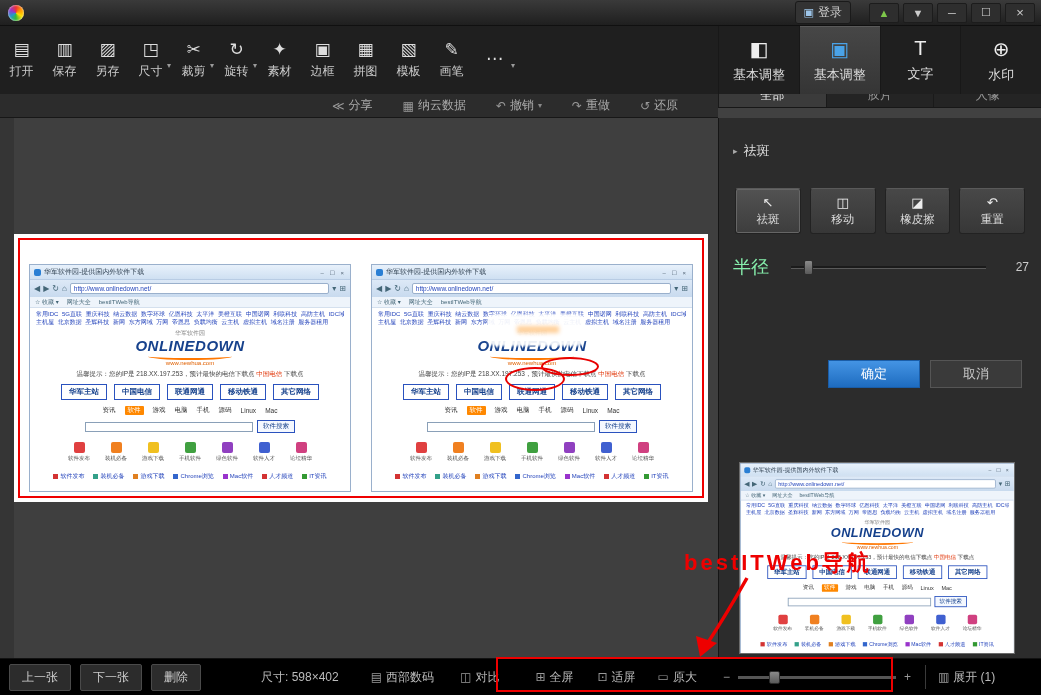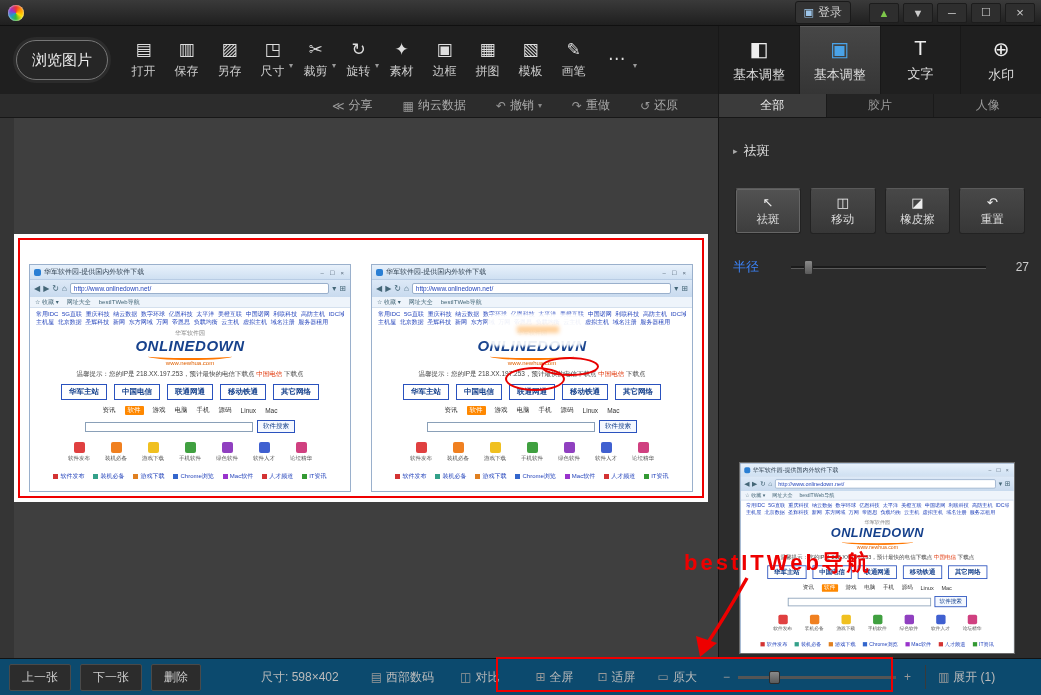--- a/index.html
+++ b/index.html
@@ -41,21 +41,21 @@
   .mode-icon { font-size:20px; color:#eee; }
   .mode-label { font-size:13px; }
   .mode-btn.active { background:linear-gradient(#474747,#353535); box-shadow:inset 0 1px 0 #5a5a5a; }
   .mode-btn.active .mode-icon { color:#4aa3e8; }
   
   .actionbar { position:absolute; left:0; top:94px; width:718px; height:24px; background:#2c2c2c;
     border-bottom:1px solid #171717; display:flex; align-items:center; padding-left:332px; gap:30px; z-index:8; }
   .ab-item { display:flex; align-items:center; gap:4px; color:#aaa; font-size:12px; white-space:nowrap; }
   .ab-icon { font-size:12px; color:#999; }
   .ab-caret { font-size:8px; color:#888; }
-  .panel-tabs { position:absolute; left:718px; top:94px; right:0; height:24px; display:flex;
+  .panel-tabs { position:absolute; left:718px; top:84px; right:0; height:24px; display:flex;
     background:#242424; border-bottom:1px solid #171717; z-index:8; }
   .panel-tab { flex:1; display:flex; align-items:center; justify-content:center; color:#999;
     font-size:12px; border-left:1px solid #1a1a1a; }
   .panel-tab.active { background:#3b3b3b; color:#eee; }
   
   .canvas { position:absolute; left:0; top:118px; width:718px; height:540px; background:#3f3f3f; }
   .canvas-left-strip { position:absolute; left:0; top:0; width:14px; height:540px; background:#353535; }
   .image-box { position:absolute; left:14px; top:116px; width:694px; height:268px; background:#fff; }
   .red-frame { position:absolute; inset:4px; border:2px solid #ef0000; z-index:6; pointer-events:none; }
   .mock-row { display:flex; justify-content:center; gap:20px; padding-top:30px; }
@@ -112,35 +112,35 @@
   .sec-arrow { font-size:9px; color:#aaa; }
   .tools { position:absolute; left:16px; right:16px; top:70px; display:flex; gap:9px; }
   .tool-btn { flex:1; height:46px; background:linear-gradient(#484848,#373737); border:1px solid #222;
     border-top-color:#5a5a5a; border-radius:3px; display:flex; flex-direction:column; align-items:center;
     justify-content:center; gap:2px; color:#ddd; }
   .tool-btn.active { background:linear-gradient(#525252,#3d3d3d); box-shadow:0 0 0 1px #666 inset; }
   .tool-icon { font-size:13px; color:#eee; }
   .tool-label { font-size:11.5px; }
   .sliders { position:absolute; left:0; right:0; top:138px; }
   .slider-row { display:flex; align-items:center; height:22px; margin-bottom:13px; padding:0 12px 0 14px; }
-  .slider-label { width:58px; color:#3b82f6; font-size:13px; }
+  .slider-label { width:58px; color:#86efac; font-size:18px; }
   .slider-track { width:195px; height:3px; background:#1b1b1b; border-bottom:1px solid #5a5a5a; position:relative; }
   .slider-thumb { position:absolute; top:-6px; width:9px; height:15px; margin-left:-5px;
     background:linear-gradient(#8a8a8a,#595959); border:1px solid #2c2c2c; border-radius:2px; }
   .slider-value { flex:1; text-align:right; color:#ccc; font-size:12px; }
   .panel-actions { position:absolute; right:19px; top:242px; display:flex; gap:10px; }
   .btn-ok { width:92px; height:28px; background:linear-gradient(#4494e4,#1e6cc0); border:1px solid #1a5da8;
     color:#fff; font-size:13px; display:flex; align-items:center; justify-content:center; }
   .btn-cancel { width:92px; height:28px; background:#3a3a3a; border:1px solid #555; color:#ccc;
     font-size:13px; display:flex; align-items:center; justify-content:center; }
   .thumb { position:absolute; left:20px; top:344px; width:276px; height:192px; overflow:hidden;
     border:1px solid #6b6b6b; background:#fff; }
   .thumb-scale { width:322px; height:228px; transform:scale(.853); transform-origin:0 0; }
   
-  .bottombar { position:absolute; left:0; top:658px; right:0; height:37px; background:#0c4a6e;
+  .bottombar { position:absolute; left:0; top:658px; right:0; height:37px; background:#000000;
     border-top:1px solid #121212; display:flex; align-items:center; z-index:10; color:#bbb; font-size:12px; }
   .bb-btn { background:#2c2c2c; border:1px solid #4a4a4a; border-radius:2px; color:#ccc;
     padding:4px 12px; margin-left:9px; white-space:nowrap; }
   .bb-text { white-space:nowrap; }
   .bb-icon { font-size:12px; color:#999; margin-right:4px; }
   .bb-group { display:flex; align-items:center; white-space:nowrap; }
   .zoom-track { width:158px; height:3px; background:#555; margin:0 8px; position:relative; }
   .zoom-thumb { position:absolute; left:20%; top:-5px; width:11px; height:13px;
     background:linear-gradient(#8a8a8a,#5a5a5a); border:1px solid #2c2c2c; border-radius:2px; }
   .bb-sep { width:1px; height:24px; background:#3a3a3a; margin-left:14px; }
@@ -163,21 +163,20 @@
     </span>
     <span class="win-btn upgrade">▲</span>
     <span class="win-btn">▼</span>
     <span class="win-btn">─</span>
     <span class="win-btn">☐</span>
     <span class="win-btn close">×</span>
   </div>
 </div>
 
 <div class="toolbar">
-  <div class="browse-btn">浏览图片</div>
   <div class="tb-items">
 
       <div class="tb-item">
         <span class="tb-icon">▤</span>
         <span class="tb-label">打开</span>
 
       </div>
 
       <div class="tb-item">
         <span class="tb-icon">▥</span>
@@ -649,20 +648,24 @@
 
       <div class="slider-row">
         <span class="slider-label">半径</span>
         <div class="slider-track">
           <div class="slider-thumb" style="left: 9%;"></div>
         </div>
         <span class="slider-value">27</span>
       </div>
 
     </div>
+  <div class="panel-actions">
+    <div class="btn-ok">确定</div>
+    <div class="btn-cancel">取消</div>
+  </div>
   <div class="thumb">
     <div class="thumb-scale">
   <div class="bw">
     <div class="bw-title">
       <span class="bw-fav"></span>
       <span class="bw-title-text">华军软件园-提供国内外软件下载</span>
       <span class="bw-winbtns">–  ☐  ×</span>
     </div>
     <div class="bw-nav">
       <span>◀</span>

